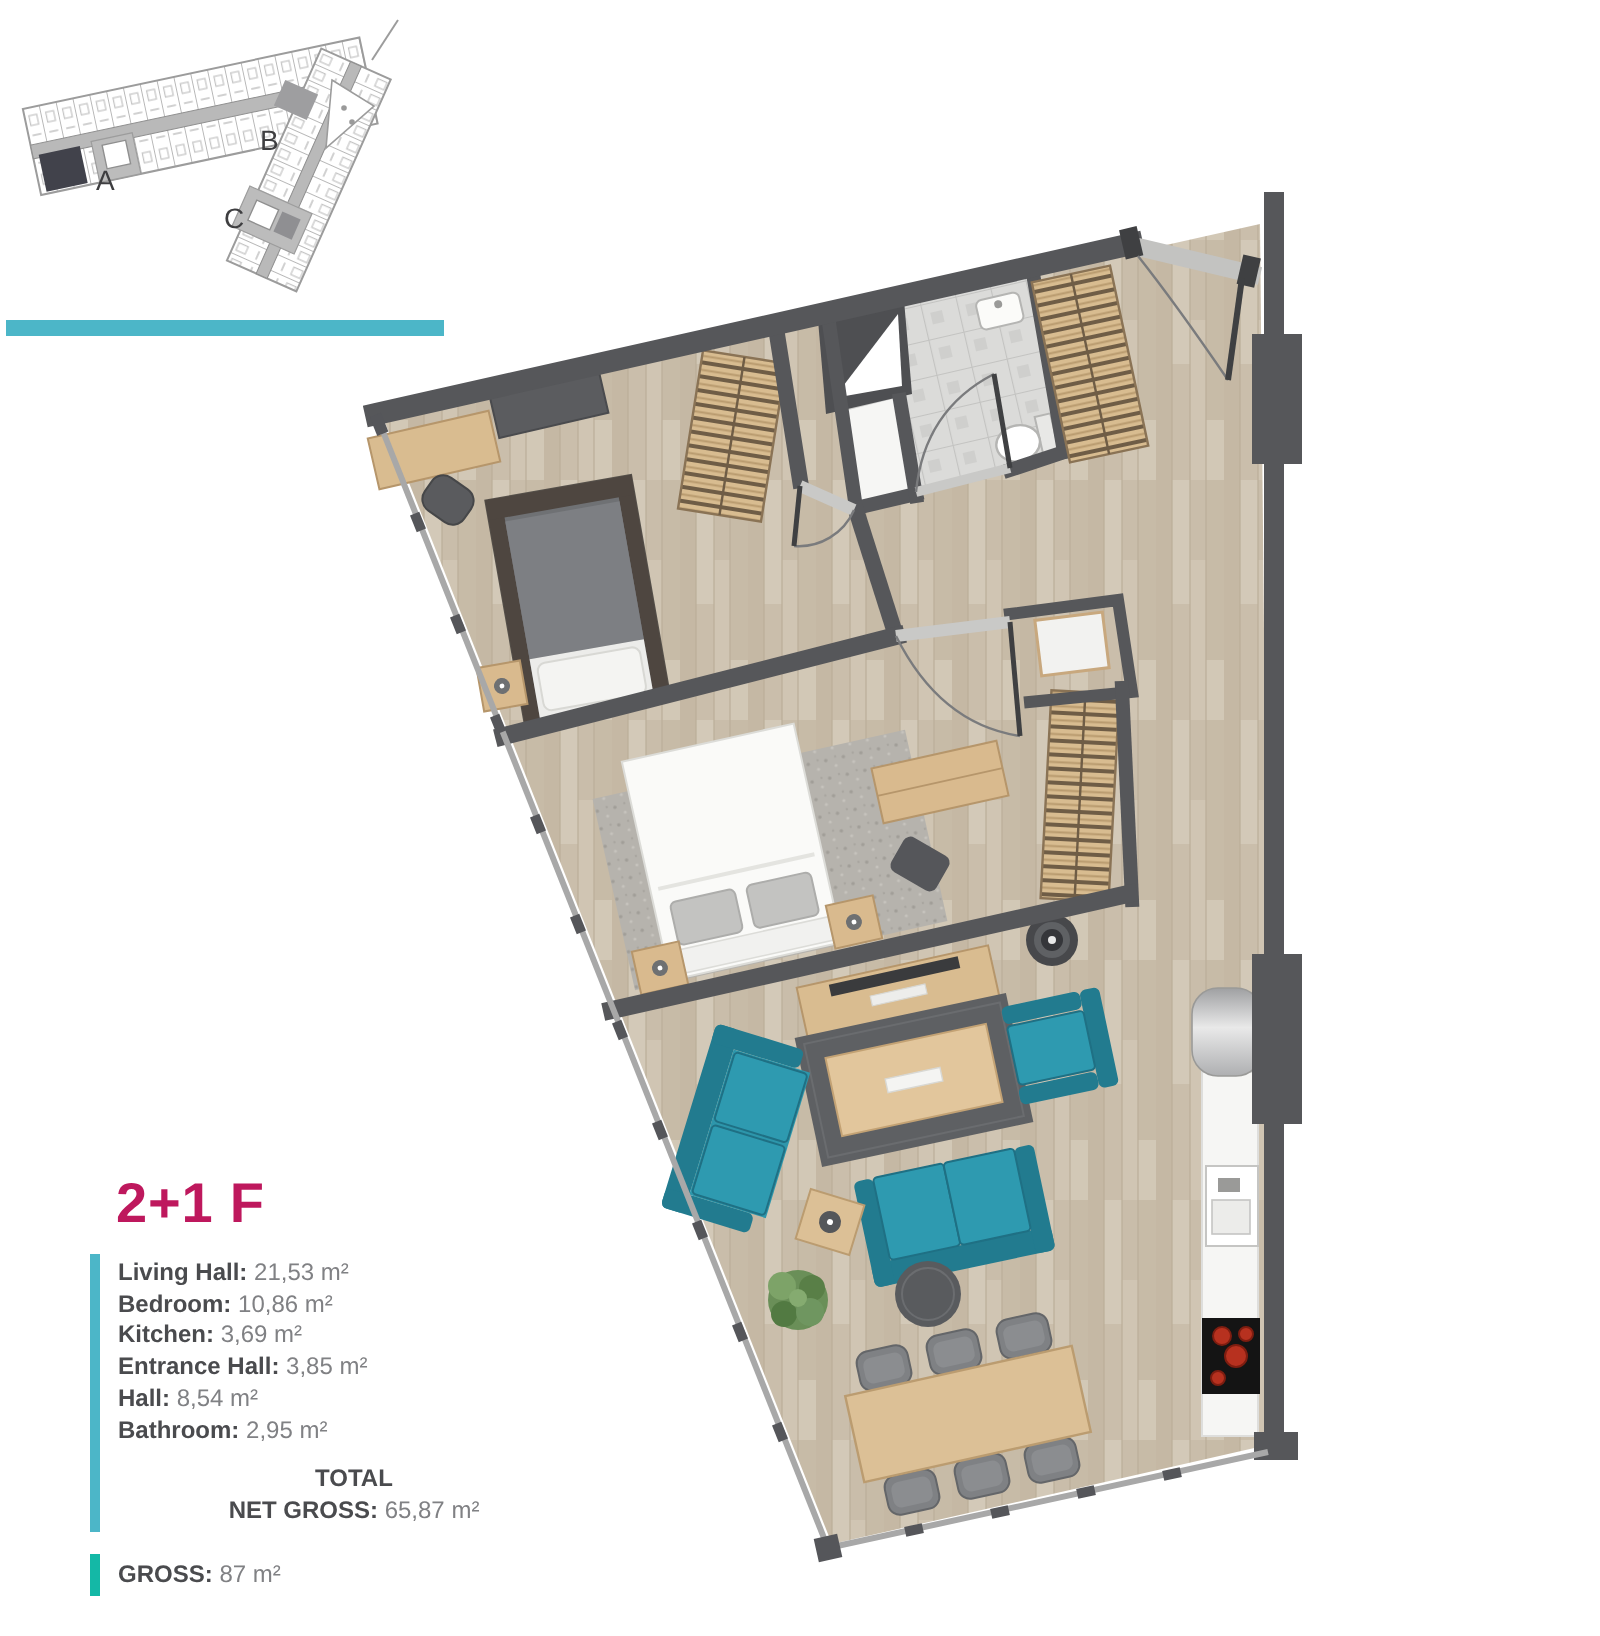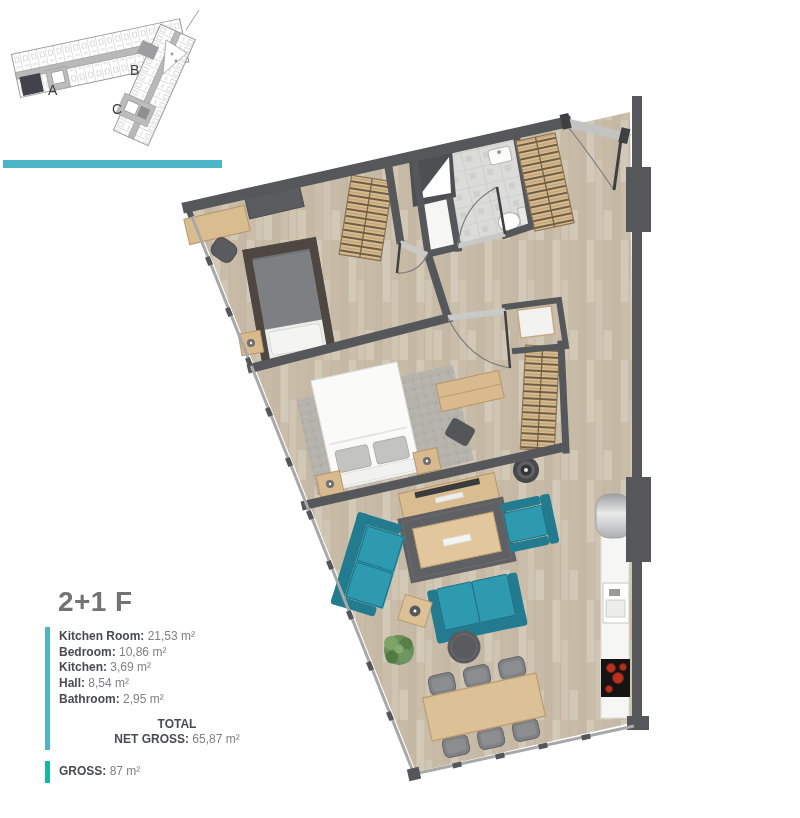--- a/index.html
+++ b/index.html
@@ -2,21 +2,21 @@
 <html><head>
 <meta charset="utf-8">
 <style>
   html,body{margin:0;padding:0;background:#fff;}
   body{width:800px;height:818px;position:relative;overflow:hidden;
        font-family:"Liberation Sans",sans-serif;}
   .siteplan{position:absolute;left:0;top:0;}
   .divider{position:absolute;left:3px;top:160px;width:219px;height:8px;background:#4cb6c8;}
   .floorplan{position:absolute;left:0;top:0;}
   .legend{position:absolute;left:45px;top:586px;width:250px;}
-  .legend h1{margin:0 0 9px 13px;font-size:28px;font-weight:bold;color:#737373;letter-spacing:.4px;}
+  .legend h1{margin:0 0 9px 13px;font-size:28px;font-weight:bold;color:#be185d;letter-spacing:.4px;}
   .rooms-block{border-left:5px solid #4cb6c8;padding:2px 0 2px 9px;}
   .row{font-size:12px;line-height:15.7px;color:#808184;white-space:nowrap;}
   .lbl{font-weight:bold;color:#4a4b4e;}
   .total{margin-top:9px;text-align:center;}
   .gross-block{border-left:5px solid #14b8a6;padding:3px 0 3px 9px;margin-top:11px;}
 </style>
 </head>
 <body>
 
 <div class="siteplan">
@@ -378,23 +378,24 @@
       <rect x="-4.5" y="-2.5" width="9" height="5" transform="translate(500,756) rotate(-12.5)"></rect>
       <rect x="-4.5" y="-2.5" width="9" height="5" transform="translate(543,746) rotate(-12.5)"></rect>
       <rect x="-4.5" y="-2.5" width="9" height="5" transform="translate(586,737) rotate(-12.5)"></rect>
     </g>
   </g>
 </svg>
 
 <div class="legend">
   <h1>2+1 F</h1>
   <div class="rooms-block">
-    <div class="row"><span class="lbl">Kitchen Room:</span> <span class="val">21,53 m²</span></div>
+    <div class="row"><span class="lbl">Living Hall:</span> <span class="val">21,53 m²</span></div>
     <div class="row"><span class="lbl">Bedroom:</span> <span class="val">10,86 m²</span></div>
     <div class="row"><span class="lbl">Kitchen:</span> <span class="val">3,69 m²</span></div>
+    <div class="row"><span class="lbl">Entrance Hall:</span> <span class="val">3,85 m²</span></div>
     <div class="row"><span class="lbl">Hall:</span> <span class="val">8,54 m²</span></div>
     <div class="row"><span class="lbl">Bathroom:</span> <span class="val">2,95 m²</span></div>
     <div class="total">
       <div class="row"><span class="lbl">TOTAL</span></div>
       <div class="row"><span class="lbl">NET GROSS:</span> <span class="val">65,87 m²</span></div>
     </div>
   </div>
   <div class="gross-block">
     <div class="row"><span class="lbl">GROSS:</span> <span class="val">87 m²</span></div>
   </div>

